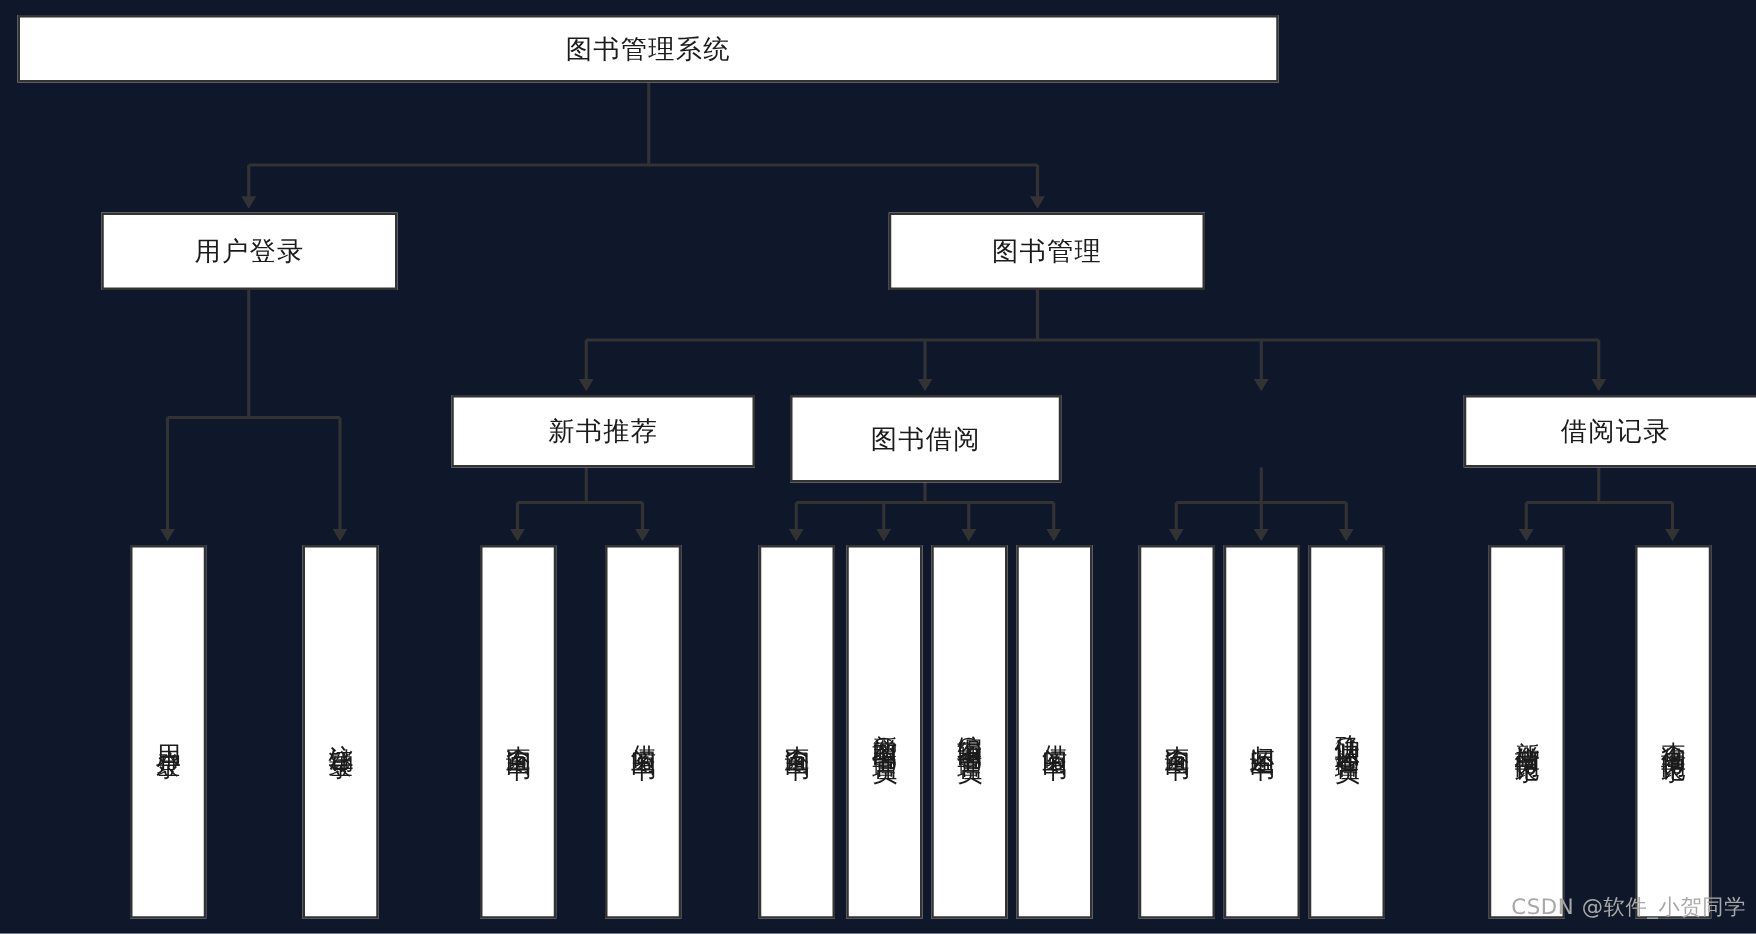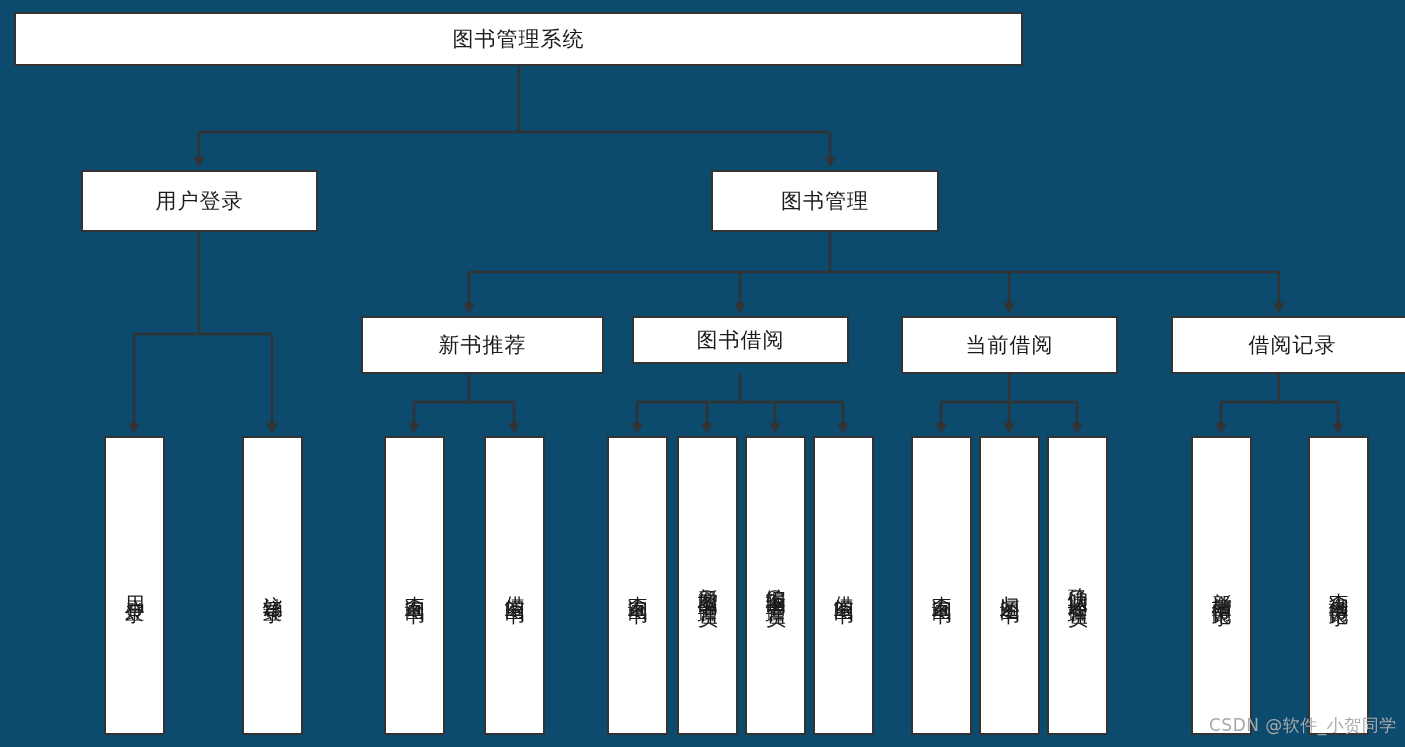--- a/index.html
+++ b/index.html
@@ -8,21 +8,21 @@
     padding: 0;
     background: #ffffff;
   }
   body {
     font-family: "DejaVu Sans", "Liberation Sans", sans-serif;
   }
   #canvas {
     position: relative;
     width: 1405px;
     height: 747px;
-    background: #0c4a6e;
+    background: #0f172a;
     overflow: hidden;
   }
   svg#edges {
     position: absolute;
     left: 0;
     top: 0;
     width: 1405px;
     height: 747px;
     pointer-events: none;
   }
@@ -133,25 +133,24 @@
       <path d="M1279,374 L1279,402"></path>
       <path d="M1221,402 L1338,402"></path>
       <path d="M1221,402 L1221,424" marker-end="url(#arrow)"></path>
       <path d="M1338,402 L1338,424" marker-end="url(#arrow)"></path>
     </g>
   </svg>
 
   <div class="node horiz" style="left:14px; top:12px; width:1009px; height:54px;">图书管理系统</div>
 
   <div class="node horiz" style="left:81px; top:170px; width:237px; height:62px;">用户登录</div>
-  <div class="node horiz" style="left:711px; top:170px; width:228px; height:62px;">图书管理</div>
+  <div class="node horiz" style="left:711px; top:170px; width:253px; height:62px;">图书管理</div>
 
   <div class="node horiz" style="left:361px; top:316px; width:243px; height:58px;">新书推荐</div>
-  <div class="node horiz" style="left:632px; top:316px; width:217px; height:48px;">图书借阅</div>
-  <div class="node horiz" style="left:901px; top:316px; width:217px; height:58px;">当前借阅</div>
+  <div class="node horiz" style="left:632px; top:316px; width:217px; height:70px;">图书借阅</div>
   <div class="node horiz" style="left:1171px; top:316px; width:243px; height:58px;">借阅记录</div>
 
   <div class="node vert" style="left:104px; top:436px; width:61px; height:299px;">
     <span class="vtext">用户登录</span>
   </div>
   <div class="node vert" style="left:242px; top:436px; width:61px; height:299px;">
     <span class="vtext">注销登录</span>
   </div>
 
   <div class="node vert" style="left:384px; top:436px; width:61px; height:299px;">

